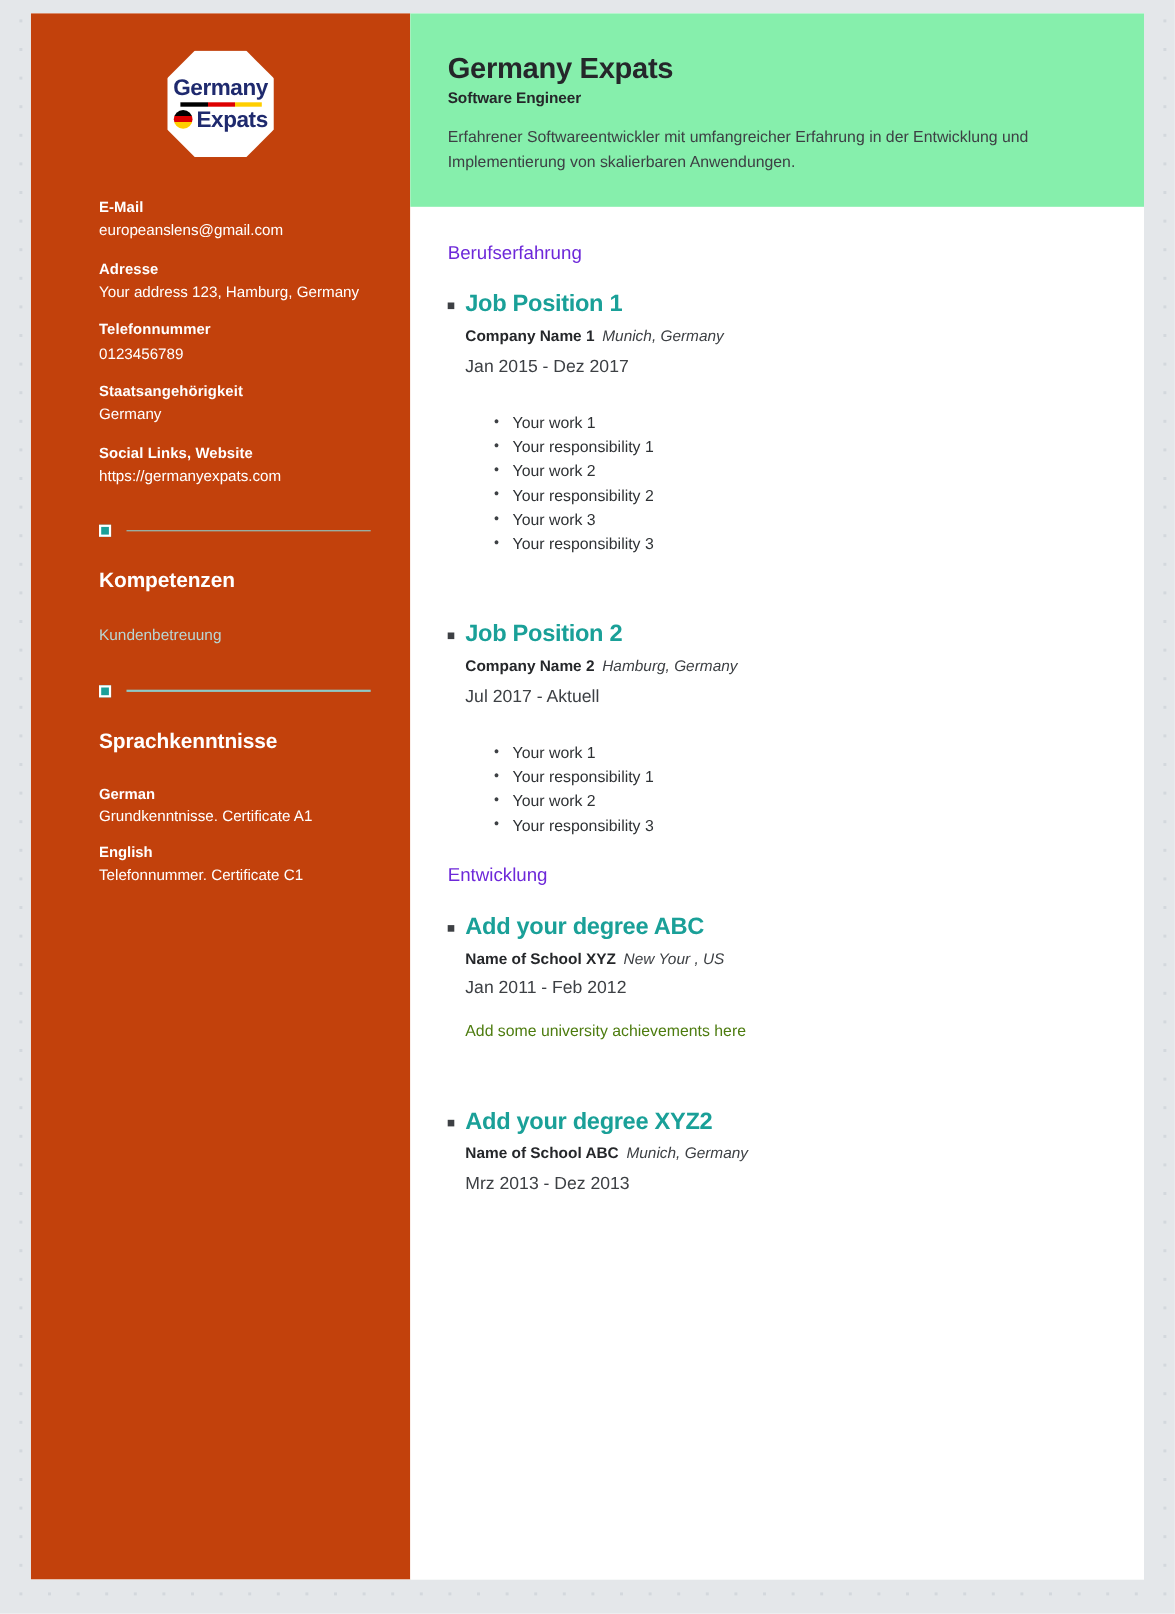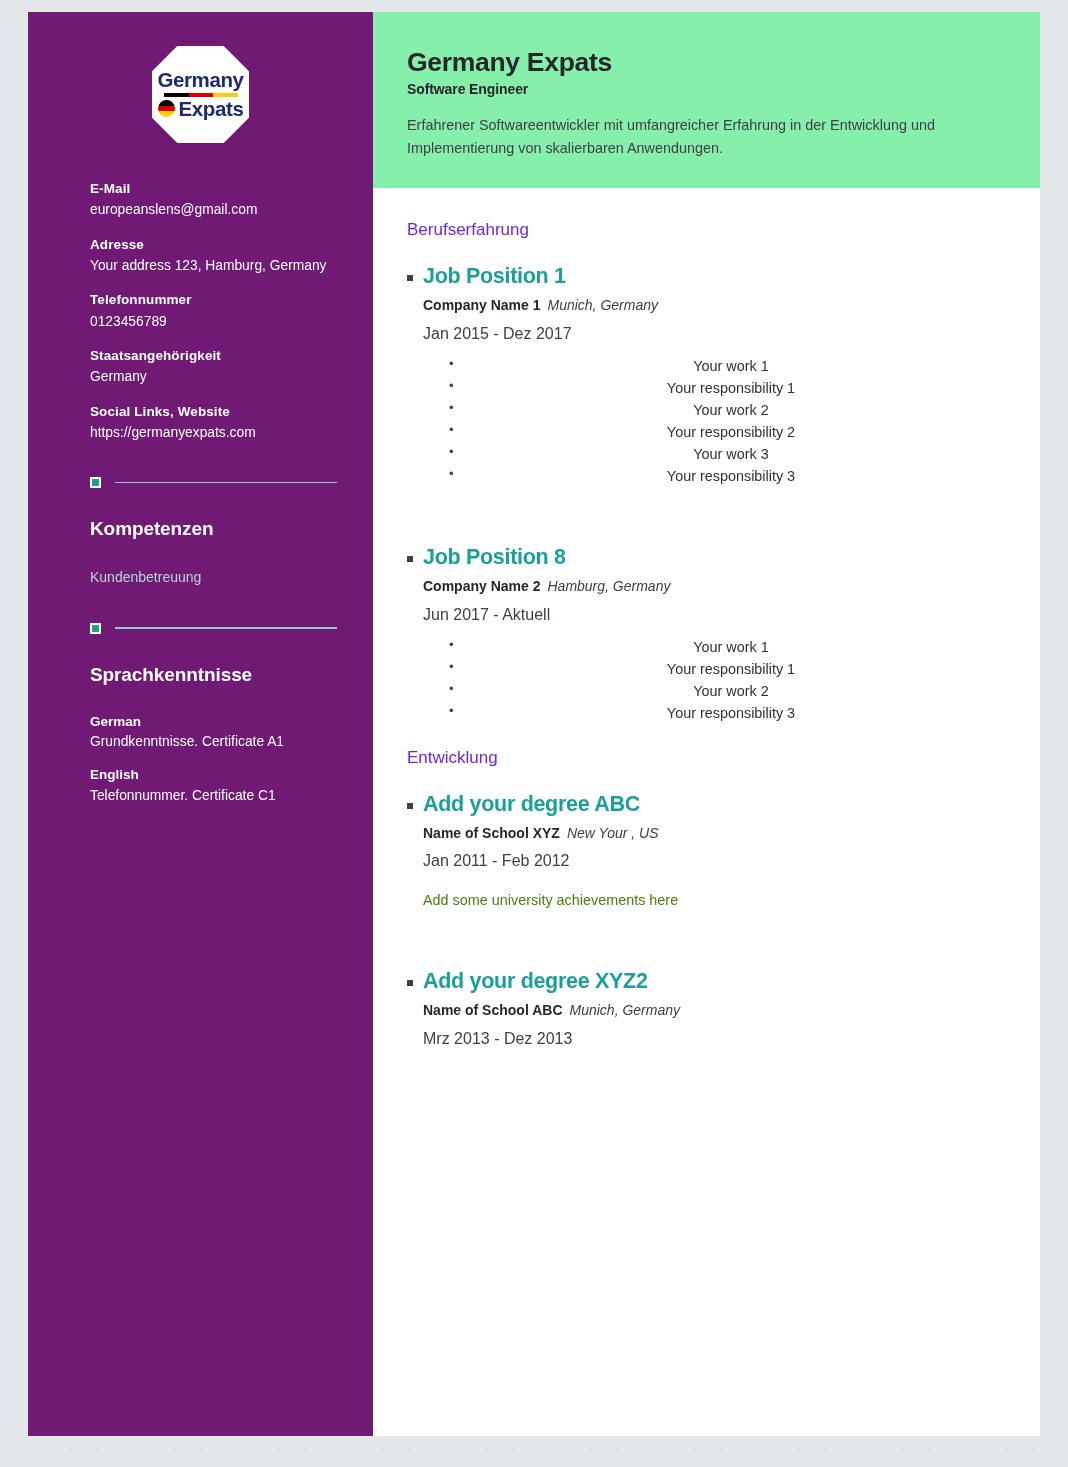--- a/index.html
+++ b/index.html
@@ -29,21 +29,21 @@
     height: 1424px;
     background: #ffffff;
     display: flex;
     overflow: hidden;
   }
 
   
   .sidebar {
     width: 345px;
     flex: 0 0 345px;
-    background: #701a75;
+    background: #c2410c;
     color: #ffffff;
     padding: 0 0 52px 0;
   }
 
   .logo-wrap {
     display: flex;
     justify-content: center;
     padding-top: 34px;
     padding-bottom: 36px;
   }
@@ -260,24 +260,23 @@
   }
 
   .entry-dates {
     margin-top: 7px;
     font-size: 16px;
     color: #3d4044;
     line-height: 1.4;
   }
 
   .entry-list {
-    margin-top: 10px;
+    margin-top: 29px;
     padding-left: 26px;
     list-style: none;
-    text-align: center;
   }
   .entry-list li {
     font-size: 14.4px;
     color: #2e3134;
     line-height: 1.53;
     position: relative;
     padding-left: 17px;
   }
   .entry-list li::before {
     content: "\2022";
@@ -403,25 +402,25 @@
             </div>
           </div>
         </article>
 
         <div class="block-gap"></div>
 
         <article class="entry">
           <div class="entry-head">
             <span class="entry-bullet"></span>
             <div class="entry-main">
-              <h3 class="entry-title">Job Position 8</h3>
+              <h3 class="entry-title">Job Position 2</h3>
               <div class="entry-sub">
                 <span class="entry-org">Company Name 2</span><span class="entry-loc">Hamburg, Germany</span>
               </div>
-              <div class="entry-dates">Jun 2017 - Aktuell</div>
+              <div class="entry-dates">Jul 2017 - Aktuell</div>
               <ul class="entry-list">
                 <li>Your work 1</li>
                 <li>Your responsibility 1</li>
                 <li>Your work 2</li>
                 <li>Your responsibility 3</li>
               </ul>
             </div>
           </div>
         </article>
       </section>

